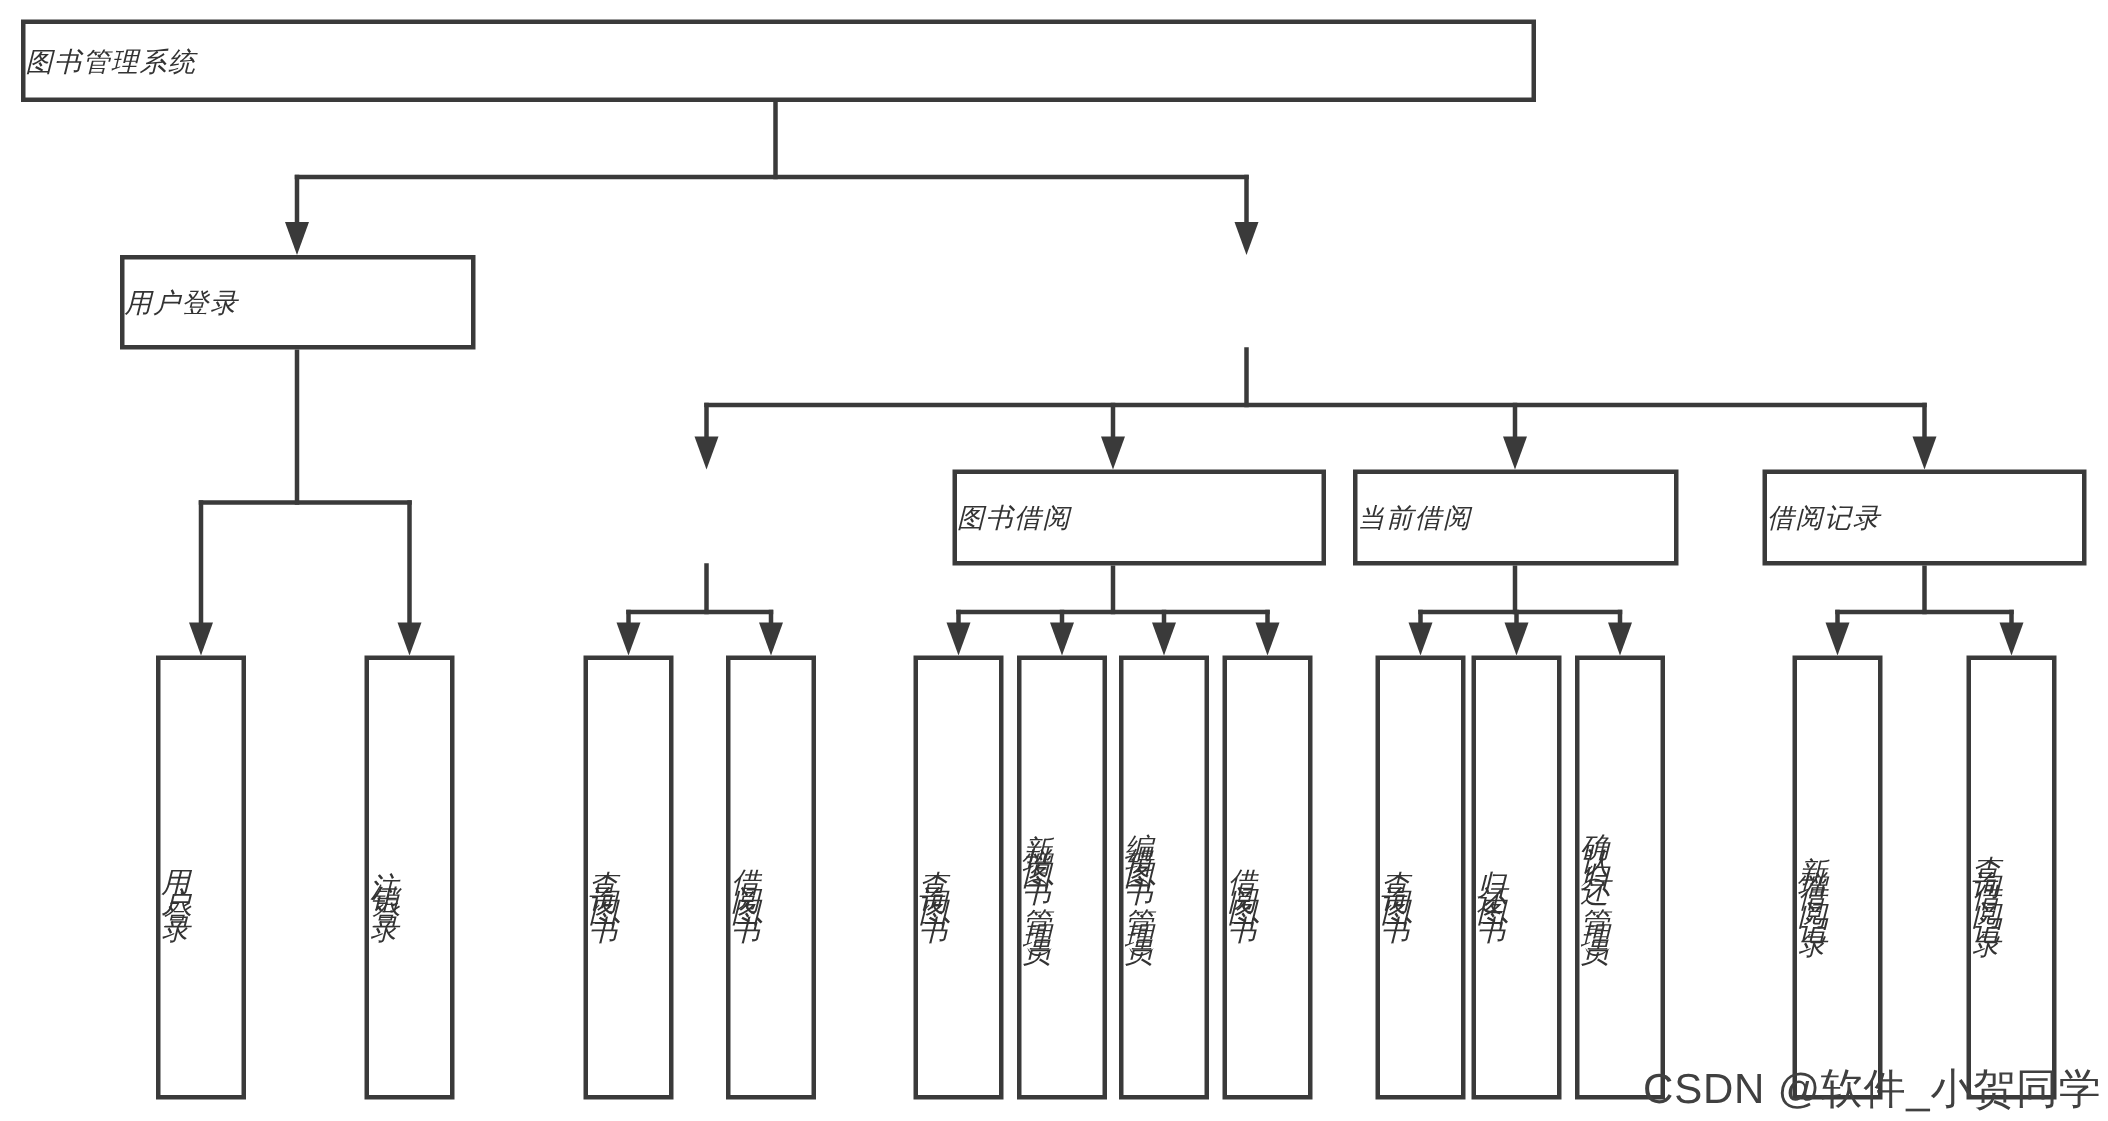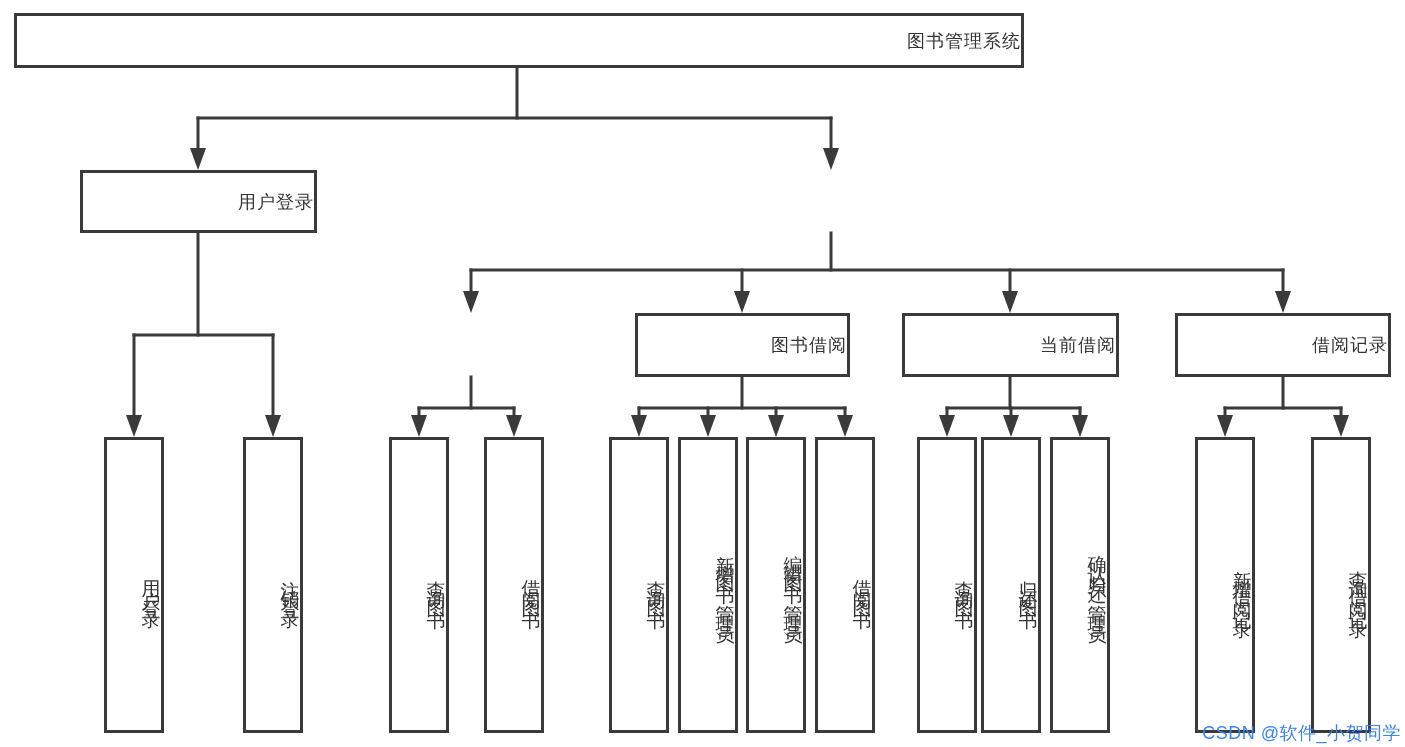--- a/index.html
+++ b/index.html
@@ -20,44 +20,45 @@
     left: 0; top: 0;
     z-index: 0;
   }
   .box {
     position: absolute;
     box-sizing: border-box;
     background: #ffffff;
     border: 3px solid #3a3a3a;
     display: flex;
     align-items: center;
-    justify-content: flex-end;
+    justify-content: flex-start;
     z-index: 1;
     color: #333333;
+    font-style: italic;
   }
   .hlabel {
     font-size: 18px;
     letter-spacing: 1px;
     white-space: nowrap;
   }
   .vlabel {
     writing-mode: vertical-lr;
     text-orientation: mixed;
     font-size: 19px;
     letter-spacing: 10px;
     line-height: 1;
     white-space: nowrap;
   }
   .watermark {
     position: absolute;
     right: 4px;
     bottom: 2px;
     z-index: 2;
-    font-size: 18px;
-    color: #3b82f6;
+    font-size: 28px;
+    color: #404040;
     letter-spacing: 0.5px;
     white-space: nowrap;
   }
 </style>
 </head>
 <body>
 
 <div class="stage">
 
   <svg class="wires" width="1405" height="747" viewBox="0 0 1405 747" stroke="#3a3a3a" stroke-width="3" fill="#3a3a3a" stroke-linecap="square">
@@ -137,21 +138,21 @@
   </svg>
 
   <div class="box" style="left:14px; top:13px; width:1010px; height:55px">
     <span class="hlabel">图书管理系统</span>
   </div>
 
   <div class="box" style="left:80px; top:170px; width:237px; height:63px">
     <span class="hlabel">用户登录</span>
   </div>
 
-  <div class="box" style="left:635px; top:313px; width:215px; height:64px">
+  <div class="box" style="left:635px; top:313px; width:249px; height:64px">
     <span class="hlabel">图书借阅</span>
   </div>
   <div class="box" style="left:1175px; top:313px; width:216px; height:64px">
     <span class="hlabel">借阅记录</span>
   </div>
   <div class="box" style="left:902px; top:313px; width:217px; height:64px">
     <span class="hlabel">当前借阅</span>
   </div>
 
   <div class="box" style="left:104px; top:437px; width:60px; height:296px">

